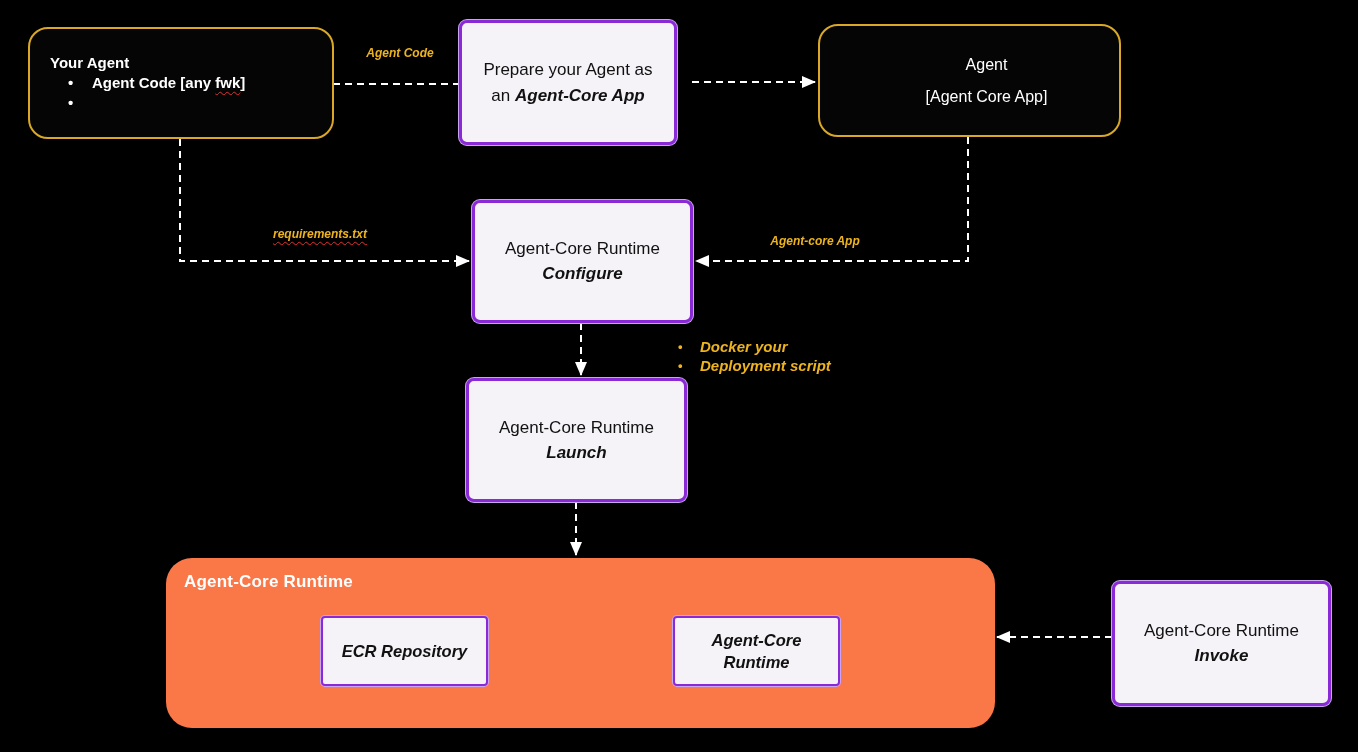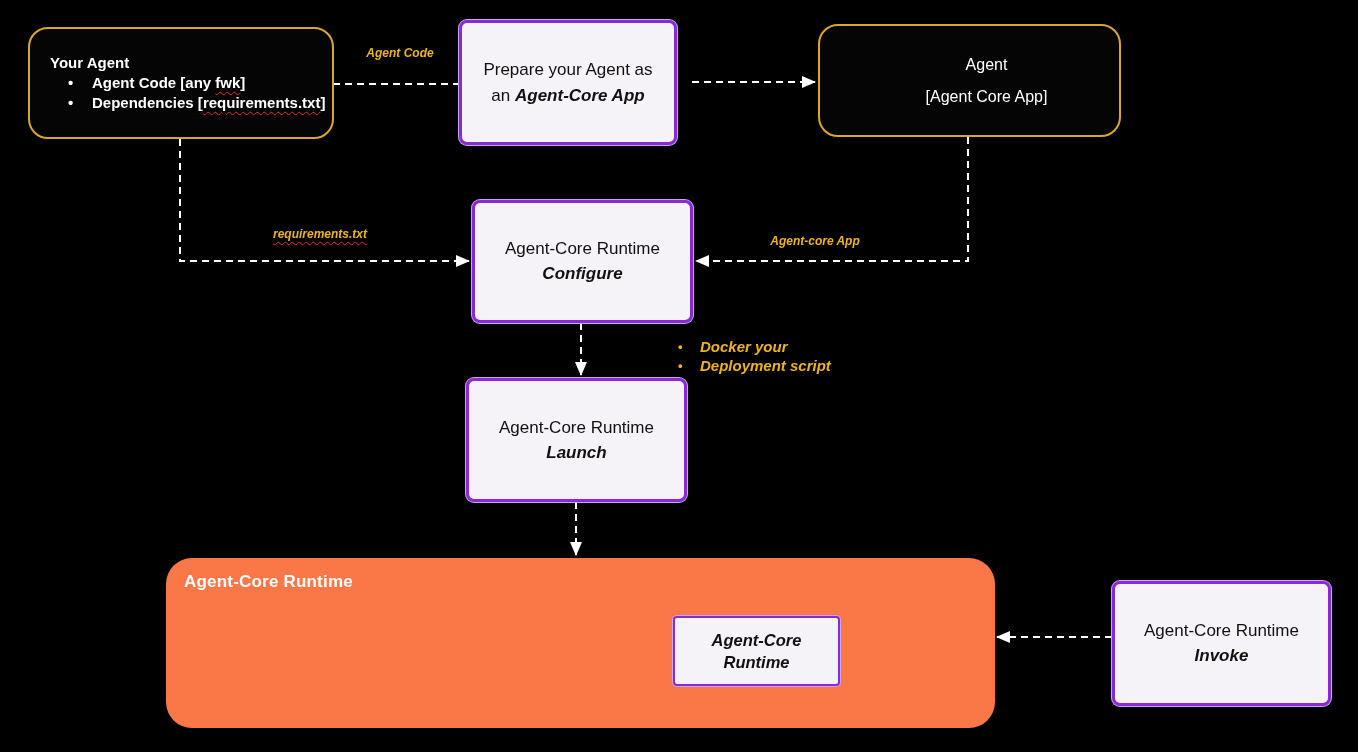--- a/index.html
+++ b/index.html
@@ -92,21 +92,20 @@
 
   <div class="node ybox" style="left:28px;top:27px;width:306px;height:112px;align-items:flex-start;justify-content:center;text-align:left;padding-left:20px;">
     <div class="ya-title">Your Agent</div>
     <ul class="ya-bullets">
       <li>
         <span class="dot">•</span>
         <span><span>Agent Code [any </span><span class="squiggle">fwk</span><span>]</span></span>
       </li>
       <li>
         <span class="dot">•</span>
-        <span><span>Dependencies [</span><span class="squiggle">requirements.txt</span><span>]</span></span>
       </li>
     </ul>
   </div>
 
   <div class="node pbox" style="left:459px;top:20px;width:218px;height:125px;">
     <div class="line1">Prepare your Agent as</div>
     <div class="line1" style="margin-top:6px;"><span>an </span><span class="line2-em">Agent-Core App</span></div>
   </div>
 
   <div class="node ybox" style="left:818px;top:24px;width:303px;height:113px;padding-left:34px;">
@@ -122,20 +121,23 @@
 
   <div class="node pbox" style="left:466px;top:378px;width:221px;height:124px;">
     <div class="line1">Agent-Core Runtime</div>
     <div class="line2-em" style="margin-top:5px;">Launch</div>
   </div>
 
   <div class="orange" style="left:166px;top:558px;width:829px;height:170px;">
     <div class="orange-title">Agent-Core Runtime</div>
   </div>
 
+  <div class="node pbox" style="left:321px;top:616px;width:167px;height:70px;border-width:2px;border-radius:4px;z-index:3;">
+    <div class="small-node-label">ECR Repository</div>
+  </div>
 
   <div class="node pbox" style="left:645px;top:616px;width:167px;height:70px;border-width:2px;border-radius:4px;z-index:3;margin-left:28px;">
     <div class="small-node-label">Agent-Core</div>
     <div class="small-node-label">Runtime</div>
   </div>
 
   <div class="node pbox" style="left:1112px;top:581px;width:219px;height:125px;">
     <div class="line1">Agent-Core Runtime</div>
     <div class="line2-em" style="margin-top:5px;">Invoke</div>
   </div>

